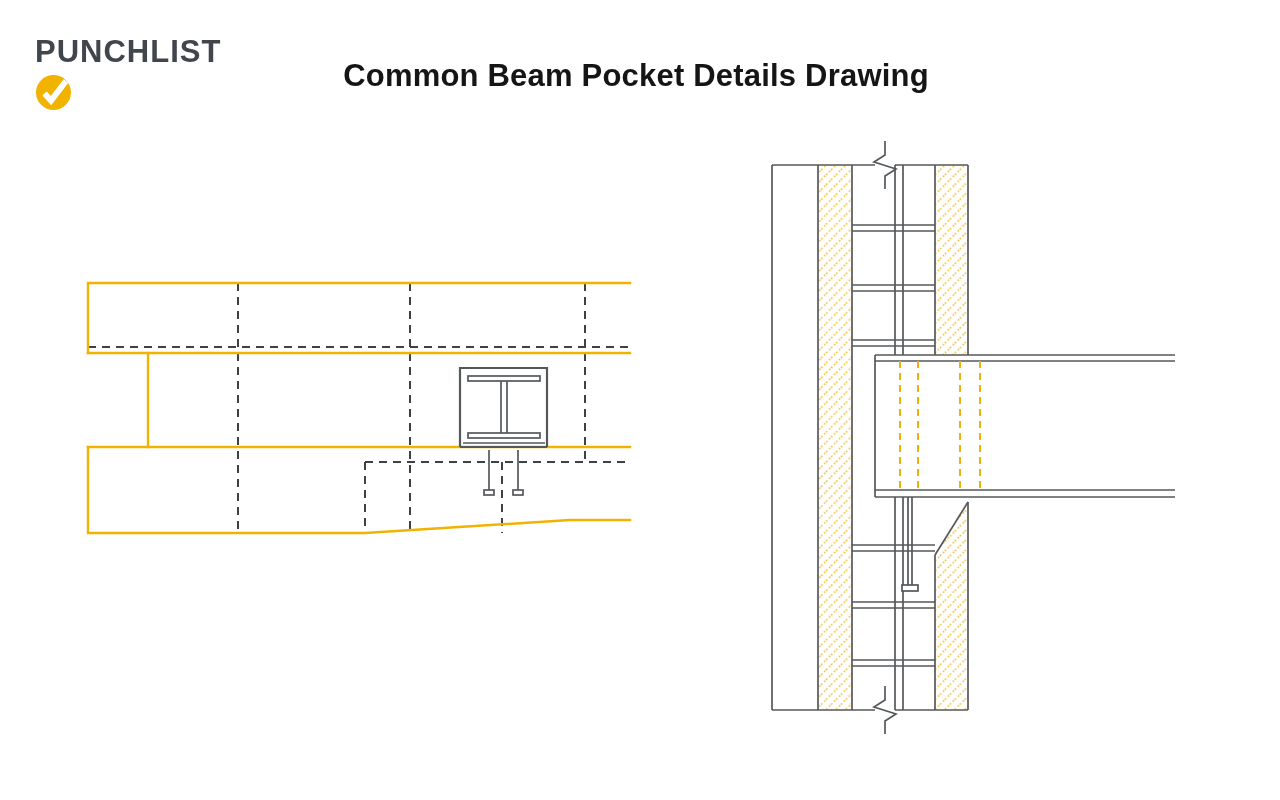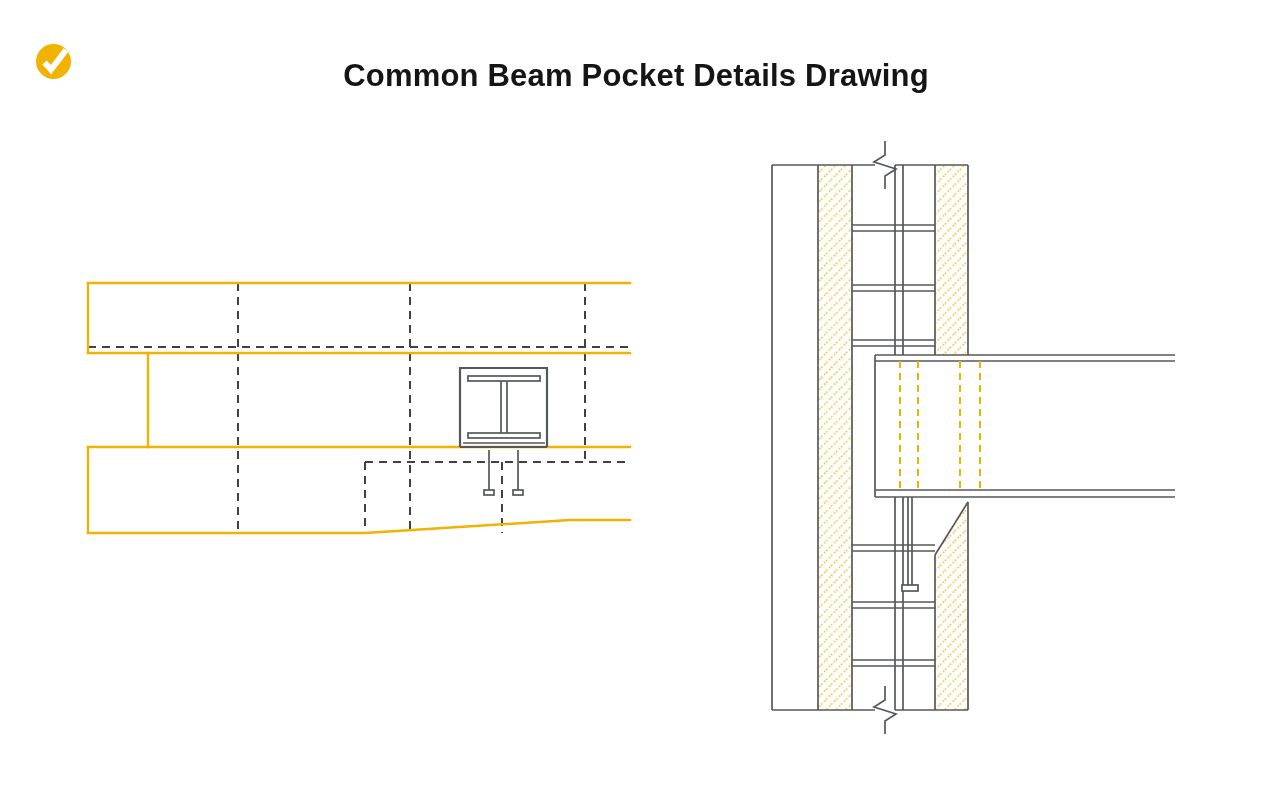--- a/index.html
+++ b/index.html
@@ -51,20 +51,21 @@
   .g2 {stroke:var(--line-gray);stroke-width:2.2;fill:none;}
   .hl {stroke:var(--hatch-yellow);stroke-width:1.5;}
   .fill-white{fill:#fff;}
 </style>
 </head>
 <body>
 
 <div class="canvas">
 
   <div class="logo">
+    <div class="logo-word-top">PUNCHLIST</div>
     <div class="logo-line2">
       <svg class="check-wrap" viewBox="0 0 37 37">
         <defs>
             <clipPath id="cc">
               <circle cx="18.5" cy="18.5" r="17.5"></circle>
             </clipPath>
           </defs>
         <circle cx="18.5" cy="18.5" r="17.5" fill="var(--brand-yellow)"></circle>
         <path d="M9.5 19.5 L16 26.5 L31 7" stroke="#ffffff" stroke-width="6" fill="none" clip-path="url(#cc)"></path>
       </svg>

